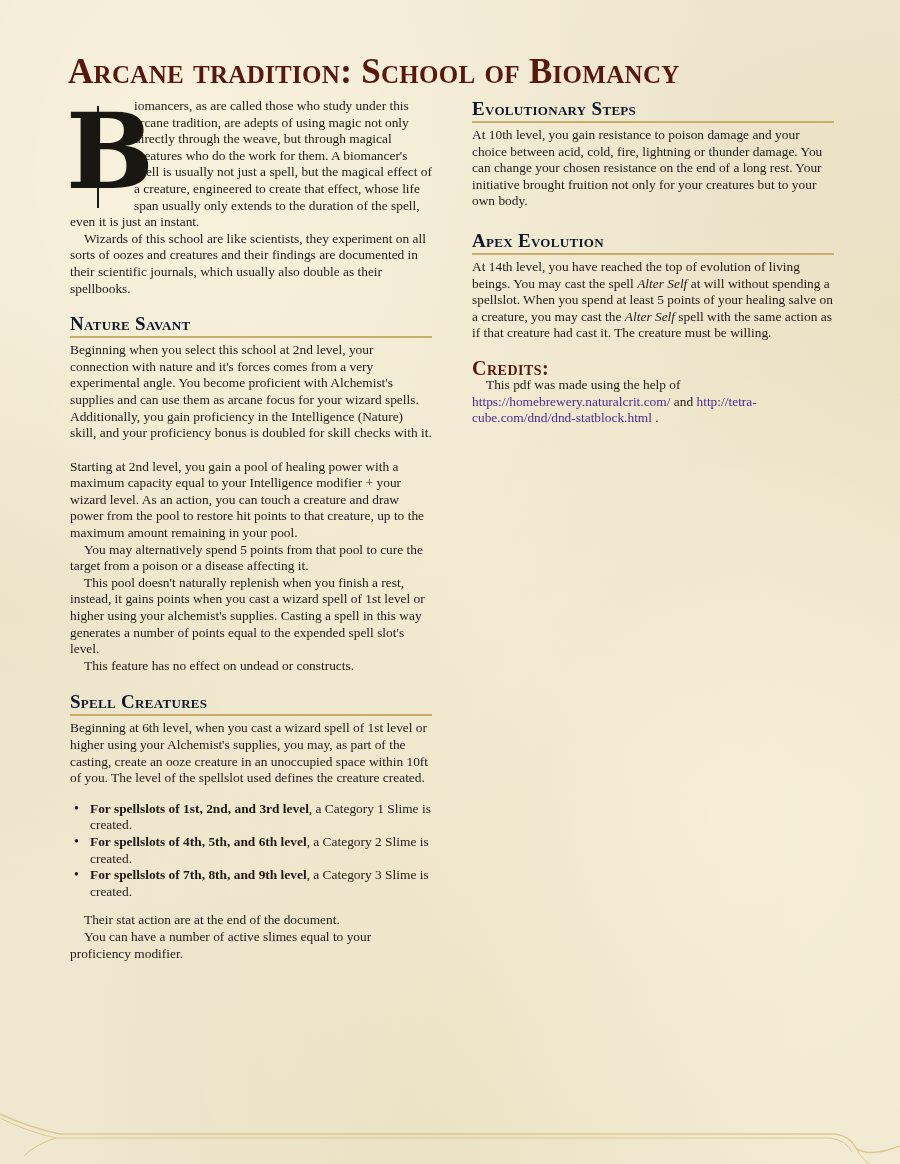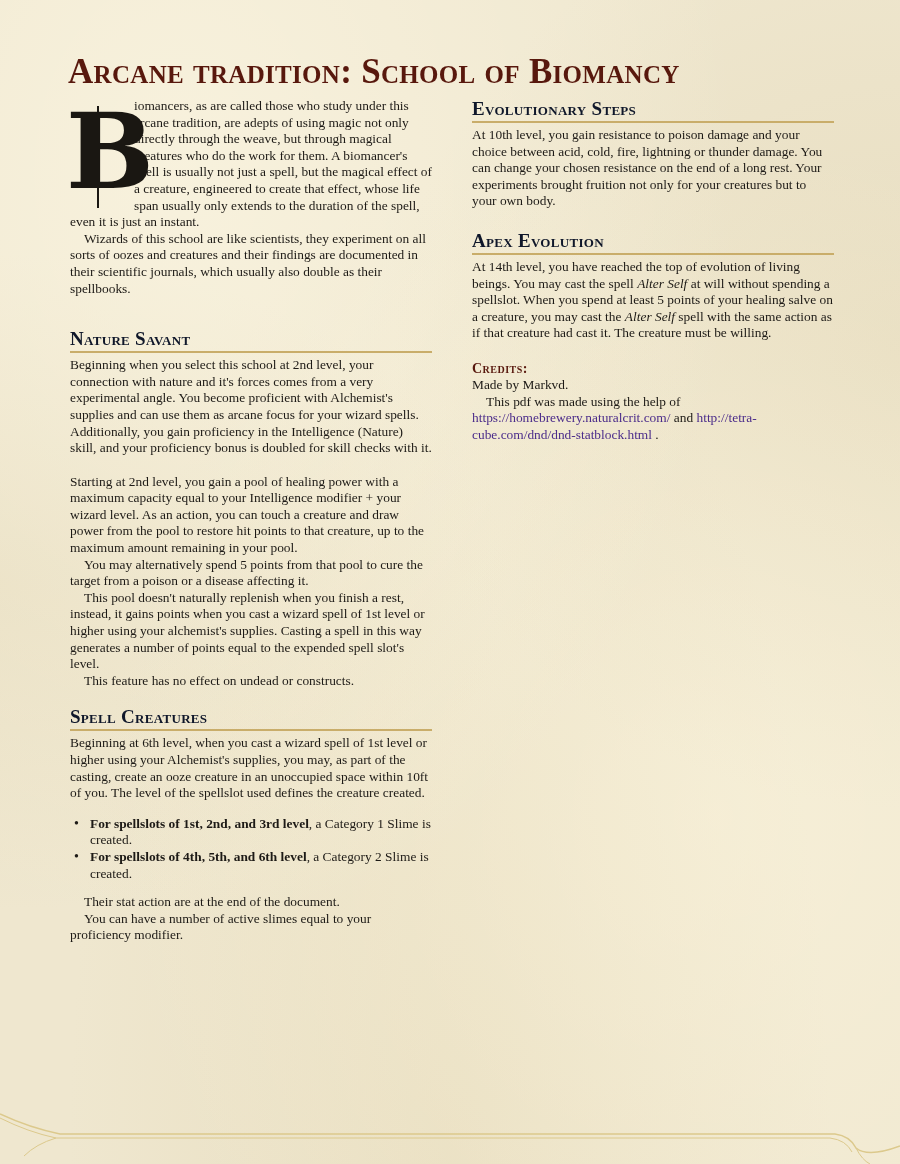--- a/index.html
+++ b/index.html
@@ -31,21 +31,21 @@
     p.indent { text-indent: 14px; }
     .h2 {
       font-weight: bold; font-variant: small-caps; color: #0f172a;
       font-size: 19px; line-height: 22px; letter-spacing: 0.3px;
       border-bottom: 2px solid #c9ad6a; padding-bottom: 1px; margin-bottom: 4px;
     }
     .h2.first-right { margin-top: 0; }
     .section { margin-top: 16px; }
     .credits-h {
       font-weight: bold; font-variant: small-caps; color: #58180d;
-      font-size: 14px; line-height: 17px; letter-spacing: 0.5px;
+      font-size: 20px; line-height: 17px; letter-spacing: 0.5px;
     }
     .drop-wrap { position: relative; }
     .dropcap {
       float: left; width: 64px; height: 110px; margin: 2px 4px 0 -4px;
       font-family: "DejaVu Serif", serif; font-weight: bold;
       font-size: 104px; line-height: 104px; color: #1a1712;
       text-align: center; position: relative;
     }
     .dropcap .bar {
       position: absolute; left: 31px; top: 6px; width: 2px; height: 102px; background: #1a1712;
@@ -70,58 +70,58 @@
   <div class="col col-left">
     <div class="drop-wrap">
       <div class="dropcap">
         <span class="bar"></span>
         <span>B</span>
       </div>
       <p>iomancers, as are called those who study under this arcane tradition, are adepts of using magic not only directly through the weave, but through magical creatures who do the work for them. A biomancer's spell is usually not just a spell, but the magical effect of a creature, engineered to create that effect, whose life span usually only extends to the duration of the spell, even it is just an instant.</p>
       <p class="indent">Wizards of this school are like scientists, they experiment on all sorts of oozes and creatures and their findings are documented in their scientific journals, which usually also double as their spellbooks.</p>
     </div>
 
-    <div class="section" style="margin-top:31px;">
+    <div class="section" style="margin-top:16px;">
       <div class="h2">Nature Savant</div>
       <p>Beginning when you select this school at 2nd level, your connection with nature and it's forces comes from a very experimental angle. You become proficient with Alchemist's supplies and can use them as arcane focus for your wizard spells. Additionally, you gain proficiency in the Intelligence (Nature) skill, and your proficiency bonus is doubled for skill checks with it.</p>
     </div>
 
     <div class="section" style="margin-top:17px;">
       <p>Starting at 2nd level, you gain a pool of healing power with a maximum capacity equal to your Intelligence modifier + your wizard level. As an action, you can touch a creature and draw power from the pool to restore hit points to that creature, up to the maximum amount remaining in your pool.</p>
       <p class="indent">You may alternatively spend 5 points from that pool to cure the target from a poison or a disease affecting it.</p>
       <p class="indent">This pool doesn't naturally replenish when you finish a rest, instead, it gains points when you cast a wizard spell of 1st level or higher using your alchemist's supplies. Casting a spell in this way generates a number of points equal to the expended spell slot's level.</p>
       <p class="indent">This feature has no effect on undead or constructs.</p>
     </div>
 
     <div class="section" style="margin-top:17px;">
       <div class="h2">Spell Creatures</div>
       <p>Beginning at 6th level, when you cast a wizard spell of 1st level or higher using your Alchemist's supplies, you may, as part of the casting, create an ooze creature in an unoccupied space within 10ft of you. The level of the spellslot used defines the creature created.</p>
       <ul class="bullets">
         <li><b>For spellslots of 1st, 2nd, and 3rd level</b><span>, a Category 1 Slime is created.</span></li>
         <li><b>For spellslots of 4th, 5th, and 6th level</b><span>, a Category 2 Slime is created.</span></li>
+        <li><b>For spellslots of 7th, 8th, and 9th level</b><span>, a Category 3 Slime is created.</span></li>
       </ul>
       <p class="indent">Their stat action are at the end of the document.</p>
       <p class="indent">You can have a number of active slimes equal to your proficiency modifier.</p>
     </div>
   </div>
 
   <div class="col col-right">
     <div>
       <div class="h2 first-right">Evolutionary Steps</div>
-      <p>At 10th level, you gain resistance to poison damage and your choice between acid, cold, fire, lightning or thunder damage. You can change your chosen resistance on the end of a long rest. Your experiments brought fruition not only for your creatures but to your own body.</p>
+      <p>At 10th level, you gain resistance to poison damage and your choice between acid, cold, fire, lightning or thunder damage. You can change your chosen resistance on the end of a long rest. Your initiative brought fruition not only for your creatures but to your own body.</p>
     </div>
 
     <div class="section" style="margin-top:20px;">
       <div class="h2">Apex Evolution</div>
       <p><span>At 14th level, you have reached the top of evolution of living beings. You may cast the spell </span><i>Alter Self</i><span> at will without spending a spellslot. When you spend at least 5 points of your healing salve on a creature, you may cast the </span><i>Alter Self</i><span> spell with the same action as if that creature had cast it. The creature must be willing.</span></p>
     </div>
 
     <div style="margin-top:18px;">
       <div class="credits-h">Credits:</div>
-      <p>Made by Markvd.</p>
       <p class="indent"><span>This pdf was made using the help of </span><a class="link">https://homebrewery.naturalcrit.com/</a><span> and </span><a class="link">http://tetra-cube.com/dnd/dnd-statblock.html</a><span> .</span></p>
     </div>
   </div>
 
   <svg class="footer-ornament" viewBox="0 0 900 64" width="900" height="64">
     <path d="M0 14 Q30 28 60 34 L835 34 Q850 36 856 48 Q868 58 900 46" fill="none" stroke="#dcc98c" stroke-width="1.5"></path>
     <path d="M0 18 Q28 32 56 38 L830 38 Q846 40 852 52" fill="none" stroke="#dcc98c" stroke-width="1"></path>
     <path d="M56 38 Q36 44 24 56" fill="none" stroke="#dcc98c" stroke-width="1"></path>
     <path d="M856 48 Q862 60 870 64" fill="none" stroke="#dcc98c" stroke-width="1"></path>
   </svg>

